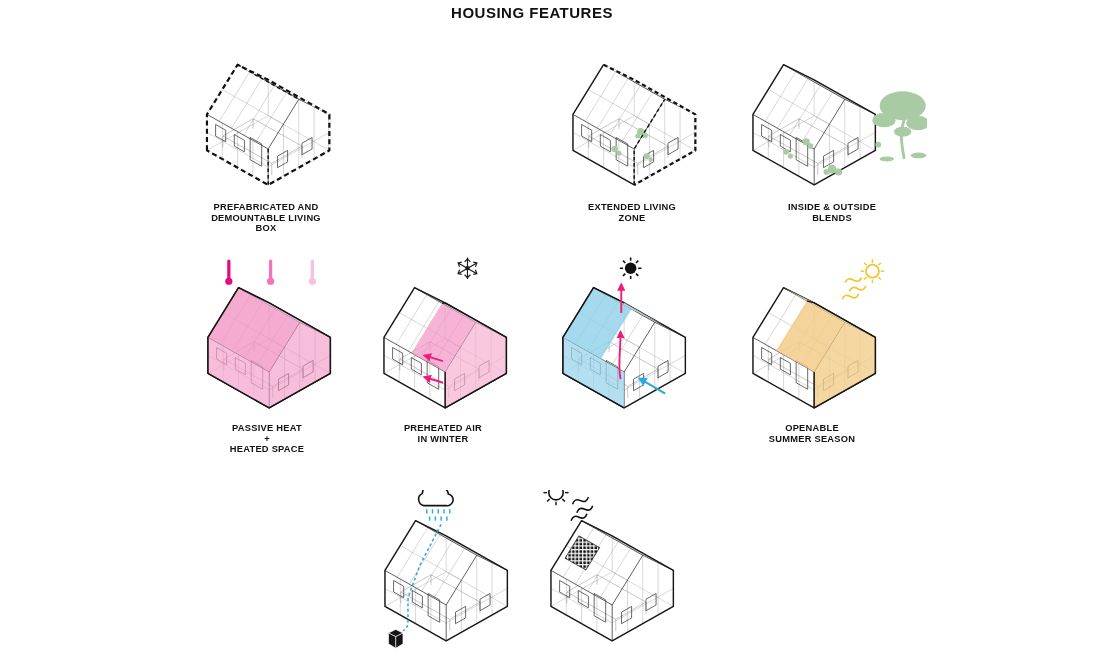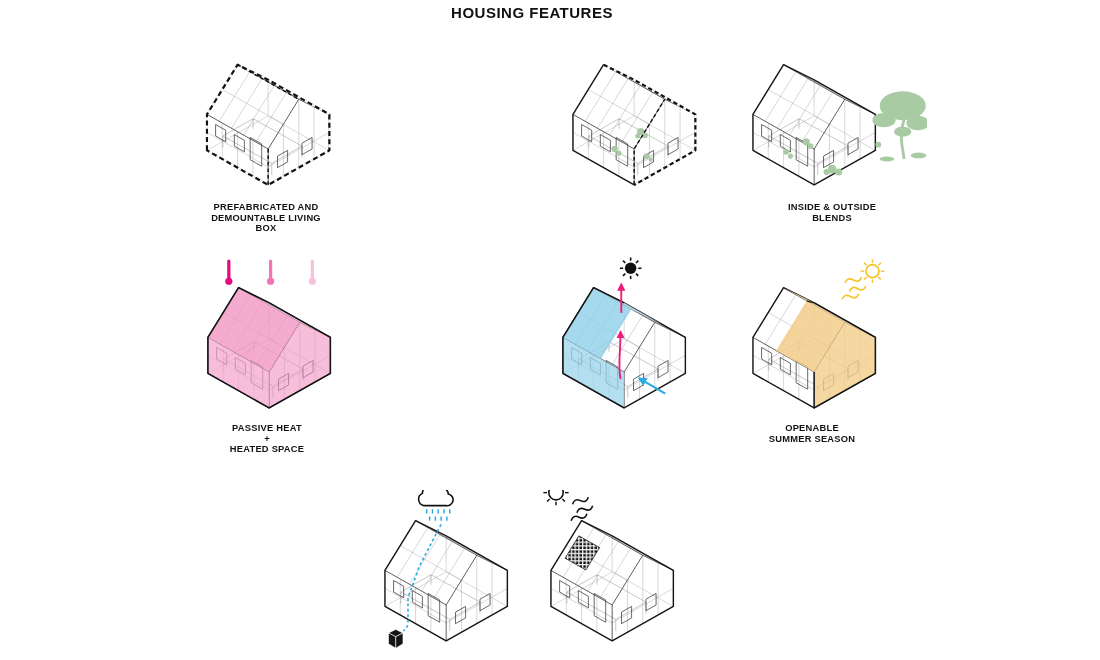--- a/index.html
+++ b/index.html
@@ -75,20 +75,22 @@
           <circle cx="120" cy="128" r="4"></circle>
             <circle cx="126" cy="133" r="3"></circle>
         </g>
         <g>
           <path d="M60.5,1 L103,22 L188,70 L188,120 L103,168" fill="none" stroke="#fff" stroke-width="2.6"></path>
           <path d="M60.5,1 L103,22 L188,70 L188,120 L103,168" fill="none" stroke="#111" stroke-width="3" stroke-dasharray="6,4" stroke-linejoin="round"></path>
           <path d="M103,168 L103,118 L145.5,49" fill="none" stroke="#111" stroke-width="2" stroke-dasharray="5,3.5"></path>
         </g>
       </g>
     </svg>
+    <div class="cap">EXTENDED LIVING
+ZONE</div>
   </div>
 
   <div class="cell" style="left:192px;top:253px;width:150px">
     <svg viewBox="0 0 150 168" width="150" height="168">
       <g transform="translate(3,34) scale(0.72)">
         <use href="#hb"></use>
         <g>
           <path d="M18,70 L60.5,1 L145.5,49 L103,118 Z" fill="#f293c3" opacity="0.78"></path>
           <path d="M60.5,1 L103,22 L188,70 L145.5,49 Z" fill="#f8cade" opacity="0.8"></path>
           <path d="M18,120 L103,168 L103,118 L18,70 Z" fill="#f4a4cd" opacity="0.72"></path>
@@ -132,20 +134,44 @@
           <ellipse cx="204" cy="132" rx="10" ry="3.5"></ellipse>
           <ellipse cx="248" cy="127" rx="11" ry="4"></ellipse>
           <circle cx="192" cy="112" r="4"></circle>
         </g>
       </g>
     </svg>
     <div class="cap">INSIDE &amp; OUTSIDE
 BLENDS</div>
   </div>
 
+  <div class="cell" style="left:368px;top:253px;width:150px">
+    <svg viewBox="0 0 150 168" width="150" height="168">
+      <g transform="translate(3,34) scale(0.72)">
+        <use href="#hb"></use>
+        <g>
+          <path d="M56.25,91.6 L103,118 L145.5,49 L98.75,22.6 Z" fill="#f293c3" opacity="0.7"></path>
+          <path d="M98.75,22.6 L145.5,49 L188,70 L141.25,43.6 Z" fill="#f8cade" opacity="0.75"></path>
+          <path d="M103,168 L188,120 L188,70 L145.5,49 L103,118 Z" fill="#f6b0d2" opacity="0.7"></path>
+          <path d="M98.75,22.6 L103,22 L188,70 L188,120 L103,168 L103,118" fill="none" stroke="#161616" stroke-width="2" stroke-linejoin="round"></path>
+        </g>
+        <g transform="translate(134,-26)" stroke="#1a1a1a" stroke-width="1.6" fill="none">
+          <path d="M0,-15 L0,15 M-13,-7.5 L13,7.5 M-13,7.5 L13,-7.5"></path>
+          <path d="M-4,-9 L0,-13 L4,-9 M-4,9 L0,13 L4,9 M-11,-2 L-13,-7.5 L-8,-8.5 M11,2 L13,7.5 L8,8.5 M-11,2 L-13,7.5 L-8,8.5 M11,-2 L13,-7.5 L8,-8.5"></path>
+          <circle r="2.2"></circle>
+        </g>
+        <g stroke="#ec1e79" stroke-width="2.6" fill="none">
+          <path d="M100,103 L74,95" marker-end="url(#mPink)"></path>
+          <path d="M100,133 L74,125" marker-end="url(#mPink)"></path>
+        </g>
+      </g>
+    </svg>
+    <div class="cap">PREHEATED AIR
+IN WINTER</div>
+  </div>
 
   <div class="cell" style="left:547px;top:253px;width:150px">
     <svg viewBox="0 0 150 168" width="150" height="168">
       <g transform="translate(3,34) scale(0.72)">
         <use href="#hb"></use>
         <g>
           <path d="M18,70 L70.7,99.8 L113.2,30.8 L60.5,1 Z" fill="#8fd0ea" opacity="0.8"></path>
           <path d="M60.5,1 L103,22 L155.7,51.8 L113.2,30.8 Z" fill="#bfe4f4" opacity="0.8"></path>
           <path d="M18,120 L103,168 L103,118 L18,70 Z" fill="#9ad4ec" opacity="0.75"></path>
           <path d="M18,120 L18,70 L60.5,1 L103,22 M18,120 L103,168" fill="none" stroke="#161616" stroke-width="2" stroke-linejoin="round"></path>

